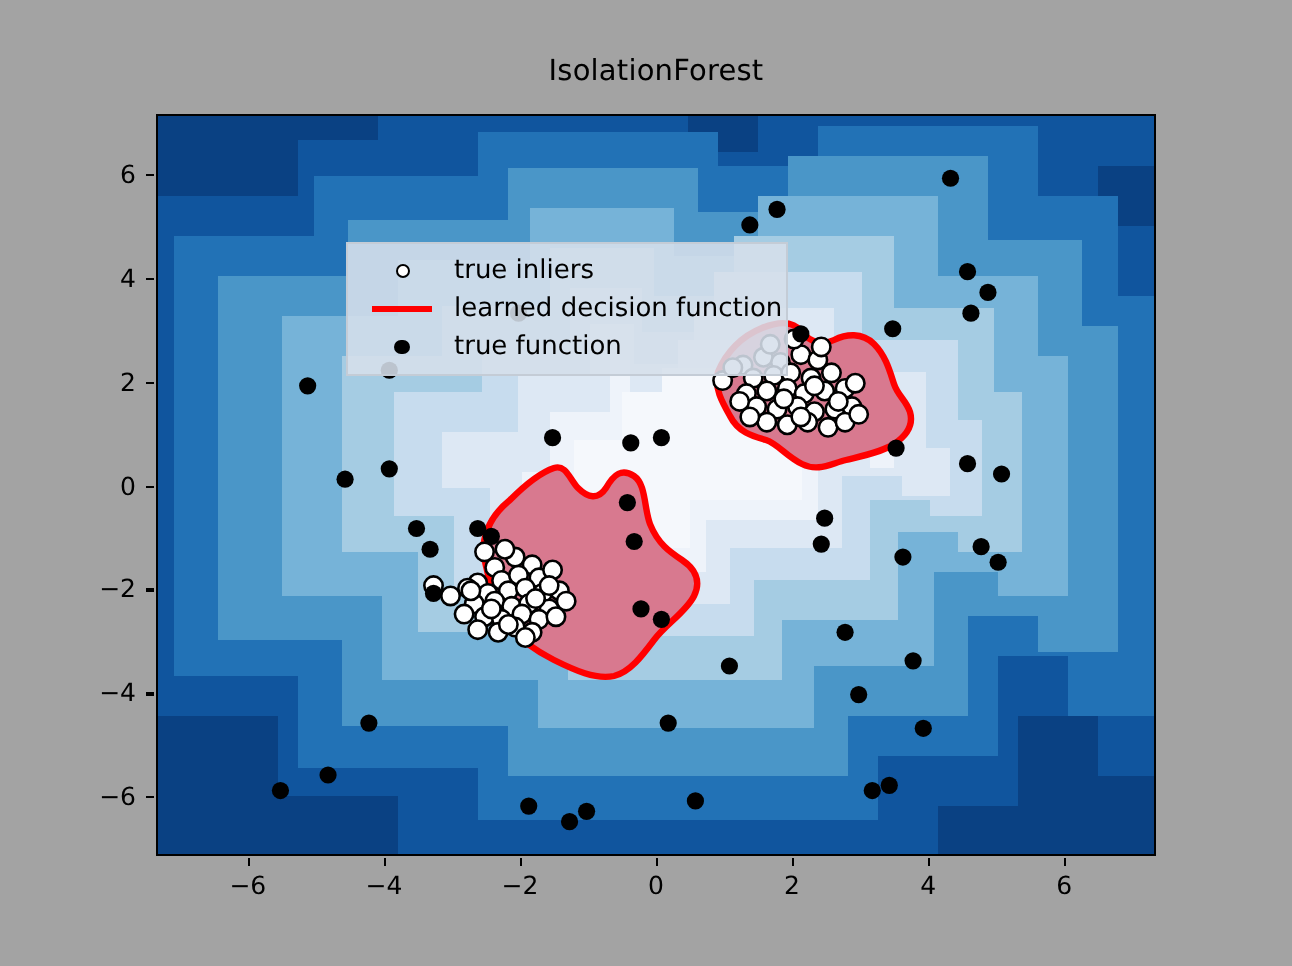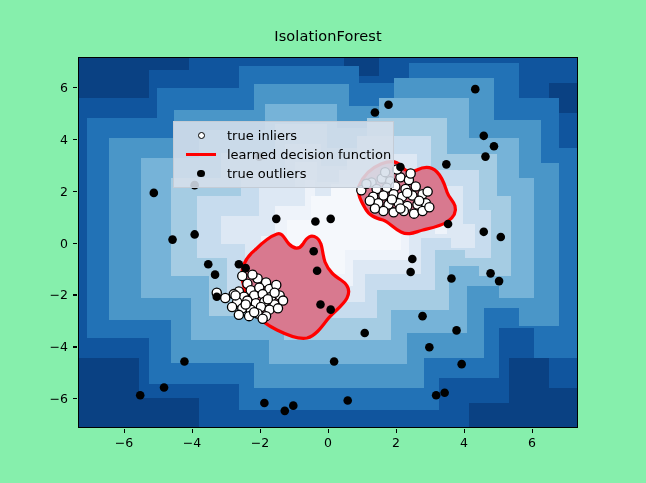--- a/index.html
+++ b/index.html
@@ -33,21 +33,21 @@
     background: #ffffff;
     border-top: 2px solid #767676;
     box-sizing: border-box;
   }
 
   #figure {
     position: absolute;
     left: 0; top: 0;
     width: 646px;
     height: 483px;
-    background: #86efac;
+    background: #a3a3a3;
   }
 
   
   #plot-title {
     position: absolute;
     left: 78px;
     top: 28px;
     width: 500px;
     text-align: center;
     font-size: 14.5px;
@@ -403,21 +403,21 @@
       <div class="legend-row">
         <span class="legend-key">
           <span class="legend-line"></span>
         </span>
         <span class="legend-label">learned decision function</span>
       </div>
       <div class="legend-row">
         <span class="legend-key">
           <span class="legend-circle-filled"></span>
         </span>
-        <span class="legend-label">true outliers</span>
+        <span class="legend-label">true function</span>
       </div>
     </div>
   </div>
 
   <div id="xticks">
       <div class="tick-mark-x" style="left: 123.918px;"></div>
       <div class="tick-label-x" style="left: 123.918px;">−6</div>
       <div class="tick-mark-x" style="left: 191.946px;"></div>
       <div class="tick-label-x" style="left: 191.946px;">−4</div>
       <div class="tick-mark-x" style="left: 259.973px;"></div>

